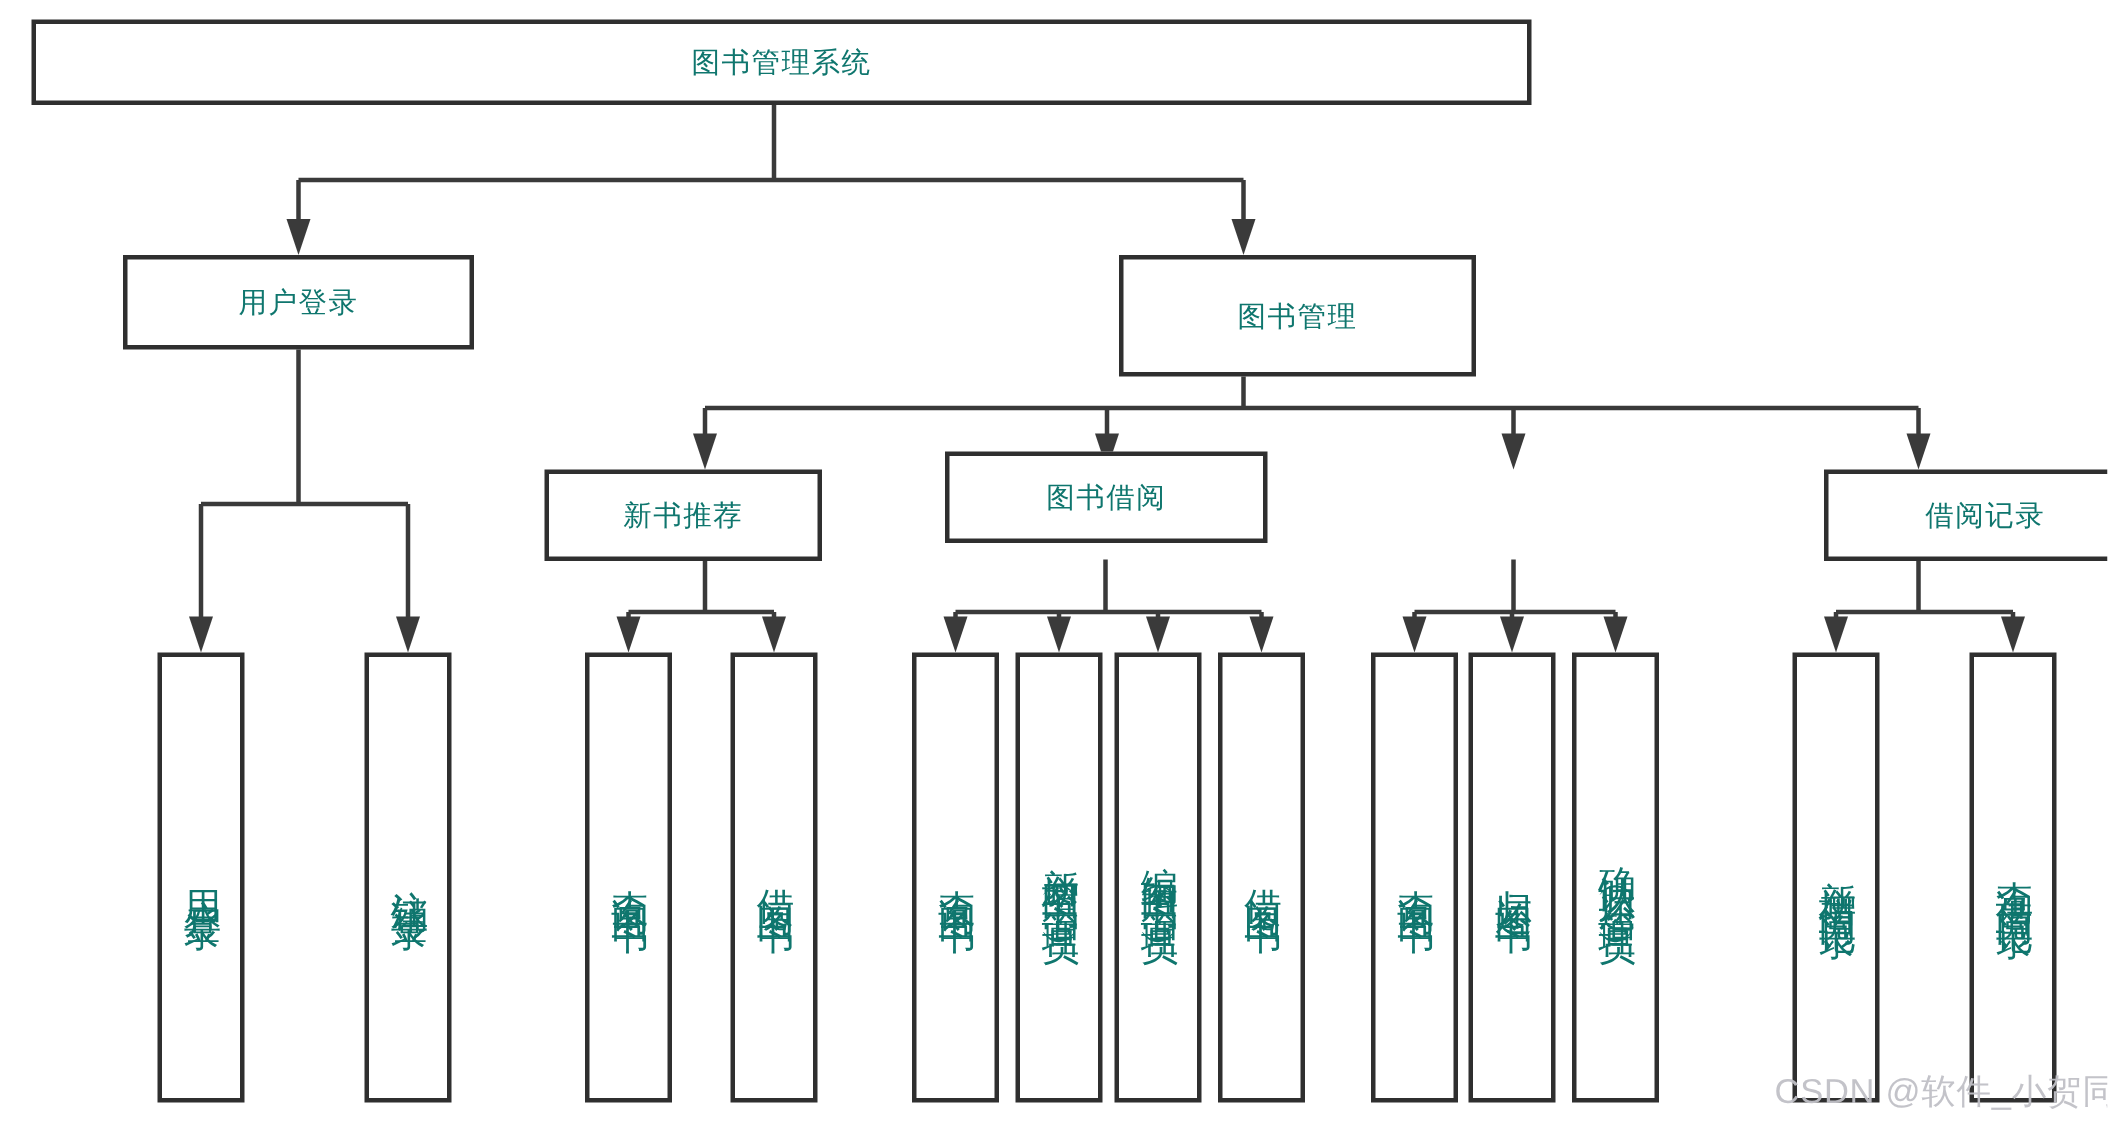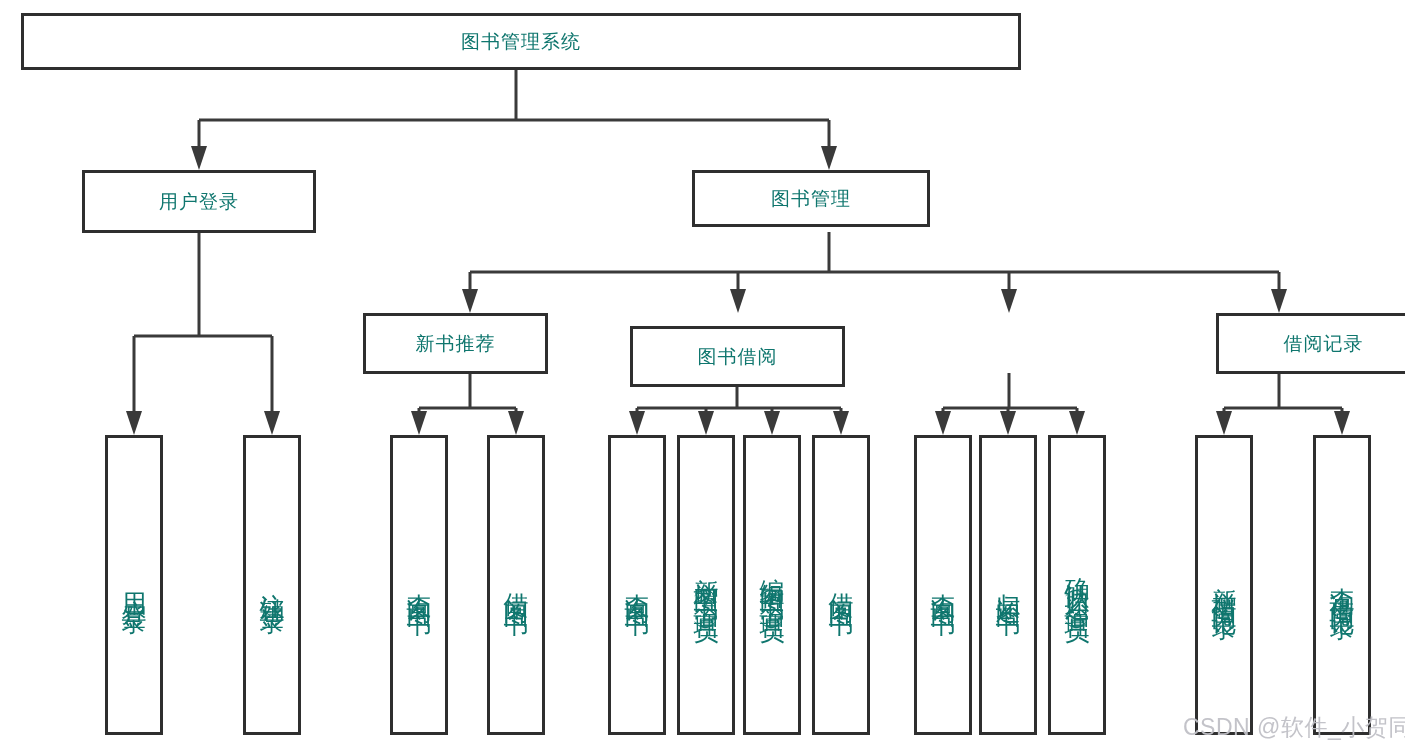--- a/index.html
+++ b/index.html
@@ -105,28 +105,28 @@
     </g>
   </svg>
 
   <div class="node hbox" style="left:21px; top:13px; width:1000px; height:57px;">
     <span>图书管理系统</span>
   </div>
 
   <div class="node hbox" style="left:82px; top:170px; width:234px; height:63px;">
     <span>用户登录</span>
   </div>
-  <div class="node hbox" style="left:692px; top:170px; width:238px; height:57px;">
+  <div class="node hbox" style="left:746px; top:170px; width:238px; height:81px;">
     <span>图书管理</span>
   </div>
 
   <div class="node hbox" style="left:363px; top:313px; width:185px; height:61px;">
     <span>新书推荐</span>
   </div>
-  <div class="node hbox" style="left:630px; top:326px; width:215px; height:61px;">
+  <div class="node hbox" style="left:630px; top:301px; width:215px; height:61px;">
     <span>图书借阅</span>
   </div>
   <div class="node hbox" style="left:1216px; top:313px; width:215px; height:61px;">
     <span>借阅记录</span>
   </div>
 
   <div class="node vbox" style="left:105px;">
     <span class="vtext">用户登录</span>
   </div>
   <div class="node vbox" style="left:243px;">

